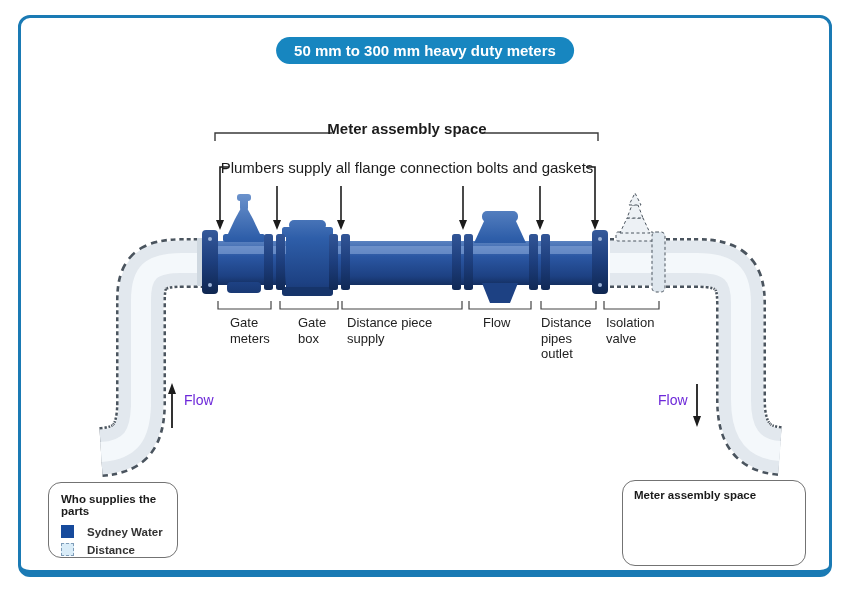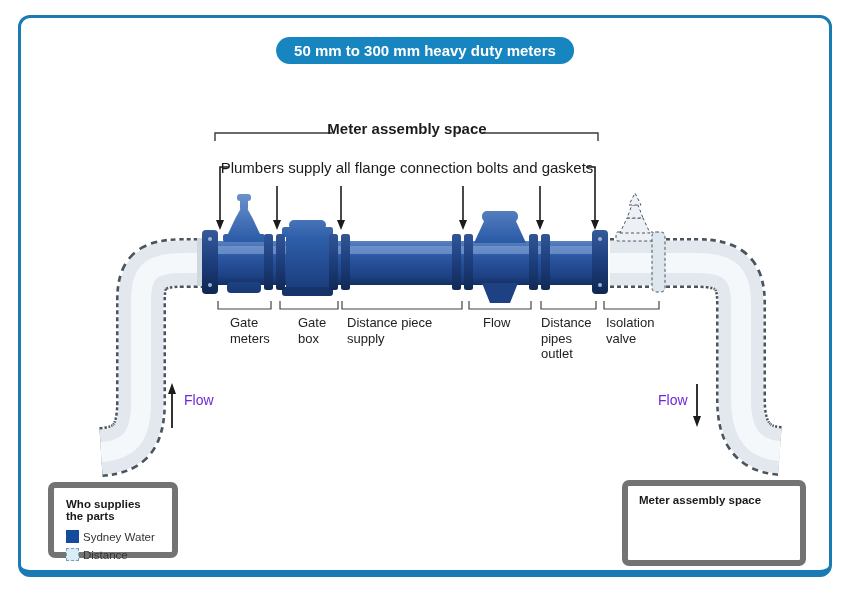--- a/index.html
+++ b/index.html
@@ -18,25 +18,25 @@
     padding:5px 18px;border-radius:14px;white-space:nowrap;
   }
   .diagram-svg{position:absolute;left:0;top:0;width:850px;height:601px;}
   .lbl{position:absolute;font-size:15px;color:#1c1c1c;}
   .lbl-center{transform:translateX(-50%);white-space:nowrap;}
   .assembly-space-label{left:407px;top:120px;font-weight:bold;font-size:15px;}
   .plumbers-label{left:407px;top:159px;font-size:15px;}
   .comp-label{position:absolute;top:315px;font-size:13px;line-height:1.2;color:#222;}
   .flow-label{position:absolute;font-size:14px;color:#6d28d9;}
   .panel{
-    position:absolute;background:#ffffff;border:6px solid #737373;border-radius:7px;
+    position:absolute;background:#ffffff;border:1px solid #737373;border-radius:13px;
   }
   .legend-panel{left:48px;top:482px;width:130px;height:76px;padding:10px 12px;box-sizing:border-box;}
   .legend-title{font-size:11.5px;font-weight:bold;margin-bottom:8px;color:#1a1a1a;}
-  .legend-item{display:flex;align-items:center;gap:4px;margin-bottom:5px;font-size:11.5px;color:#333;}
+  .legend-item{display:flex;align-items:center;gap:13px;margin-bottom:5px;font-size:11.5px;color:#333;font-weight:bold;}
   .swatch{width:13px;height:13px;flex:0 0 13px;box-sizing:border-box;}
   .swatch-sw{background:#164a9c;}
   .swatch-pl{background:#d9ecf8;border:1.5px dashed #7e9cb8;}
   .note-panel{left:622px;top:480px;width:184px;height:86px;padding:8px 11px;box-sizing:border-box;}
   .note-title{font-size:11.5px;font-weight:bold;margin-bottom:3px;color:#1a1a1a;}
   .note-body{font-size:11px;line-height:1.3;color:#3c3c3c;}
 </style>
 </head>
 <body>
 

